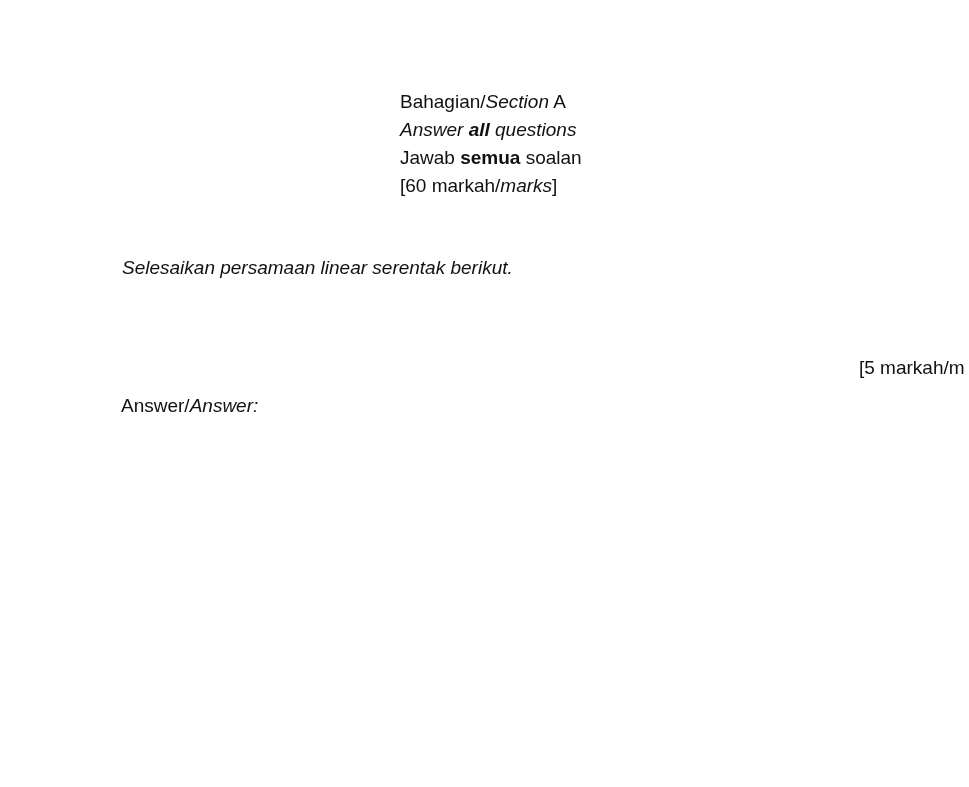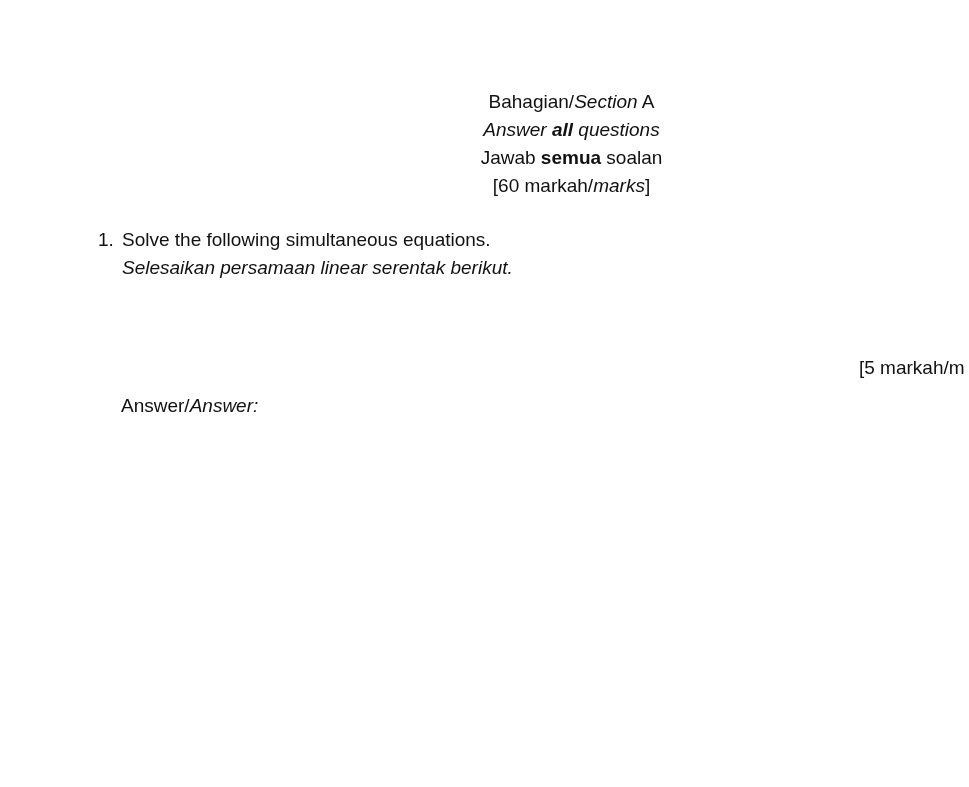--- a/index.html
+++ b/index.html
@@ -19,21 +19,21 @@
       position: absolute;
       left: 0; top: 0;
       width: 969px; height: 787px;
       background: #ffffff;
     }
     .header-block {
       position: absolute;
       left: 400px;
       top: 88px;
       width: 343px;
-      text-align: center;
+      text-align: left;
       font-size: 19px;
       line-height: 28px;
     }
     .header-block .line { display: block; white-space: nowrap; }
     .it { font-style: italic; }
     .bd { font-weight: bold; }
     .q-line {
       position: absolute;
       font-size: 19px;
       line-height: 28px;
@@ -75,23 +75,20 @@
 
 <div class="page">
 
   <div class="header-block">
     <span class="line"><span>Bahagian/</span><span class="it">Section</span><span> A</span></span>
     <span class="line it"><span>Answer </span><span class="bd">all</span><span> questions</span></span>
     <span class="line"><span>Jawab </span><span class="bd">semua</span><span> soalan</span></span>
     <span class="line"><span>[60 markah/</span><span class="it">marks</span><span>]</span></span>
   </div>
 
-  <div class="q-line" style="left:98px; top:226px;">
-    <span class="q-number">1.</span><span>Solve the following simultaneous equations.</span>
-  </div>
   <div class="q-line it" style="left:122px; top:254px;">
     <span>Selesaikan persamaan linear serentak berikut.</span>
   </div>
 
   <div class="equations">
   </div>
 
   <div class="marks-right">[5 markah/m</div>
 
   <div class="answer-label">

